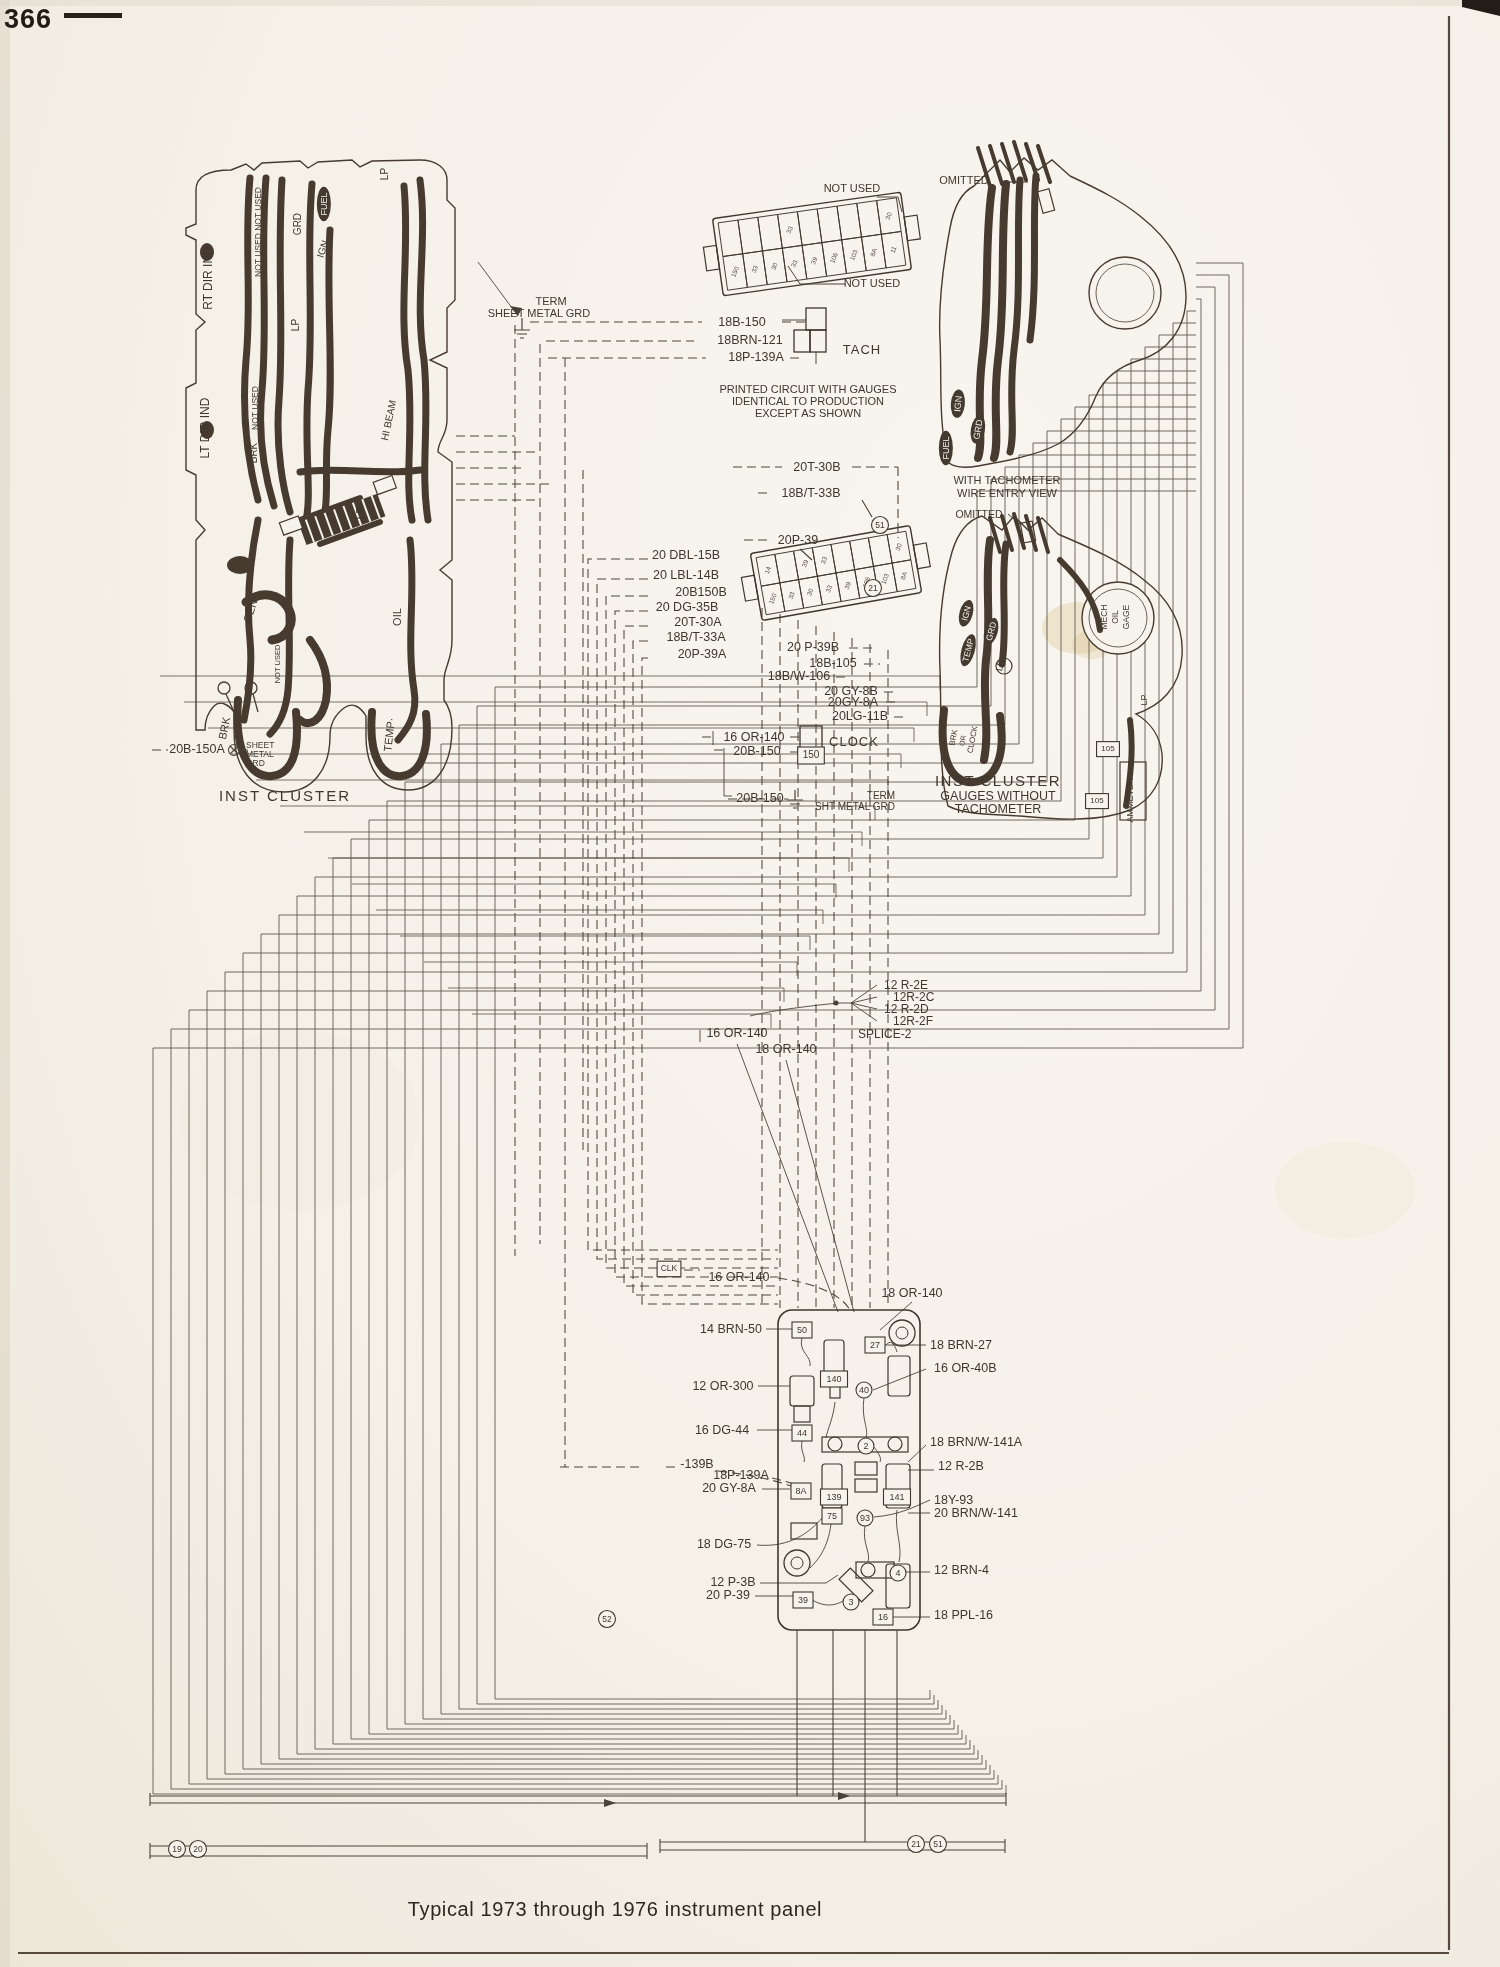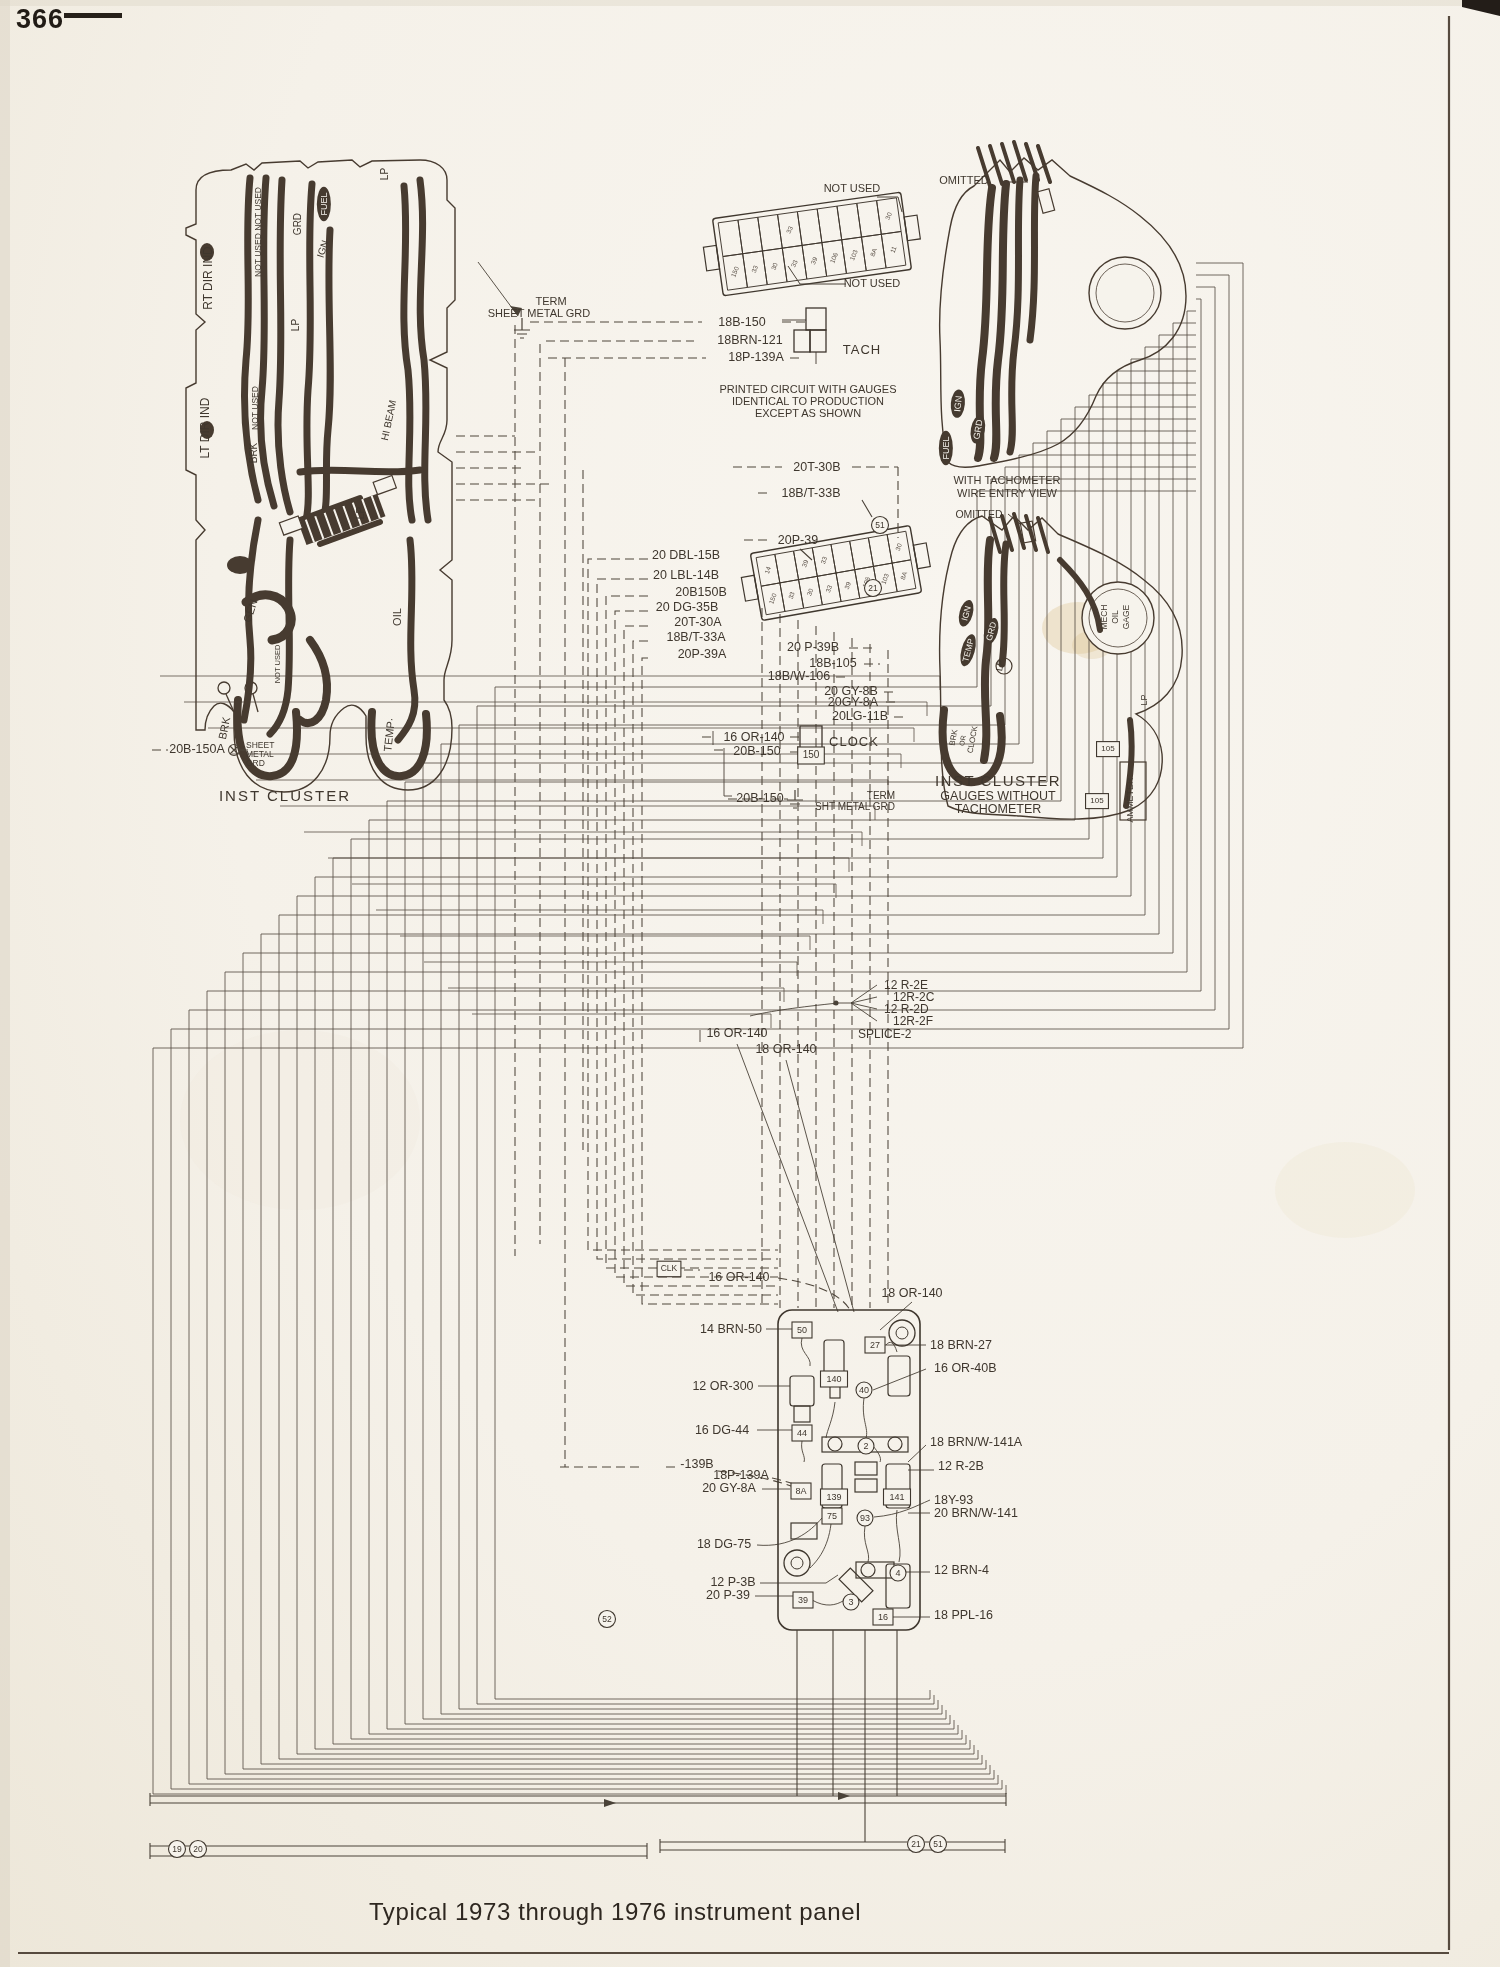--- a/index.html
+++ b/index.html
@@ -1,23 +1,23 @@
 <!DOCTYPE html>
 <html><head>
 <meta charset="utf-8">
 <style>
   html,body{margin:0;padding:0;background:#9a9289;}
   #page{position:relative;width:1500px;height:1967px;margin:0 auto;overflow:hidden;
         background:radial-gradient(ellipse at 65% 30%, #f8f5ef 0%, #f5f1e9 55%, #ede7d9 100%);
         font-family:"Liberation Sans", sans-serif;color:#3a322a;}
   #art{position:absolute;left:0;top:0;}
-  .pageno{position:absolute;left:16px;top:4px;font-size:27px;font-weight:bold;
+  .pageno{position:absolute;left:4px;top:4px;font-size:27px;font-weight:bold;
           letter-spacing:1px;color:#211b15;}
   .caption{position:absolute;left:0;top:1898px;width:1230px;text-align:center;
-           font-size:24px;letter-spacing:.6px;color:#2e2720;}
+           font-size:20px;letter-spacing:.6px;color:#2e2720;}
   text{font-family:"Liberation Sans", sans-serif;}
 </style>
 </head>
 <body>
 
 <div id="page">
 <svg id="art" width="1500" height="1967" viewBox="0 0 1500 1967">
 
   <g>
     <ellipse cx="1078" cy="628" rx="36" ry="26" fill="#dcc48e" opacity="0.35"></ellipse>

